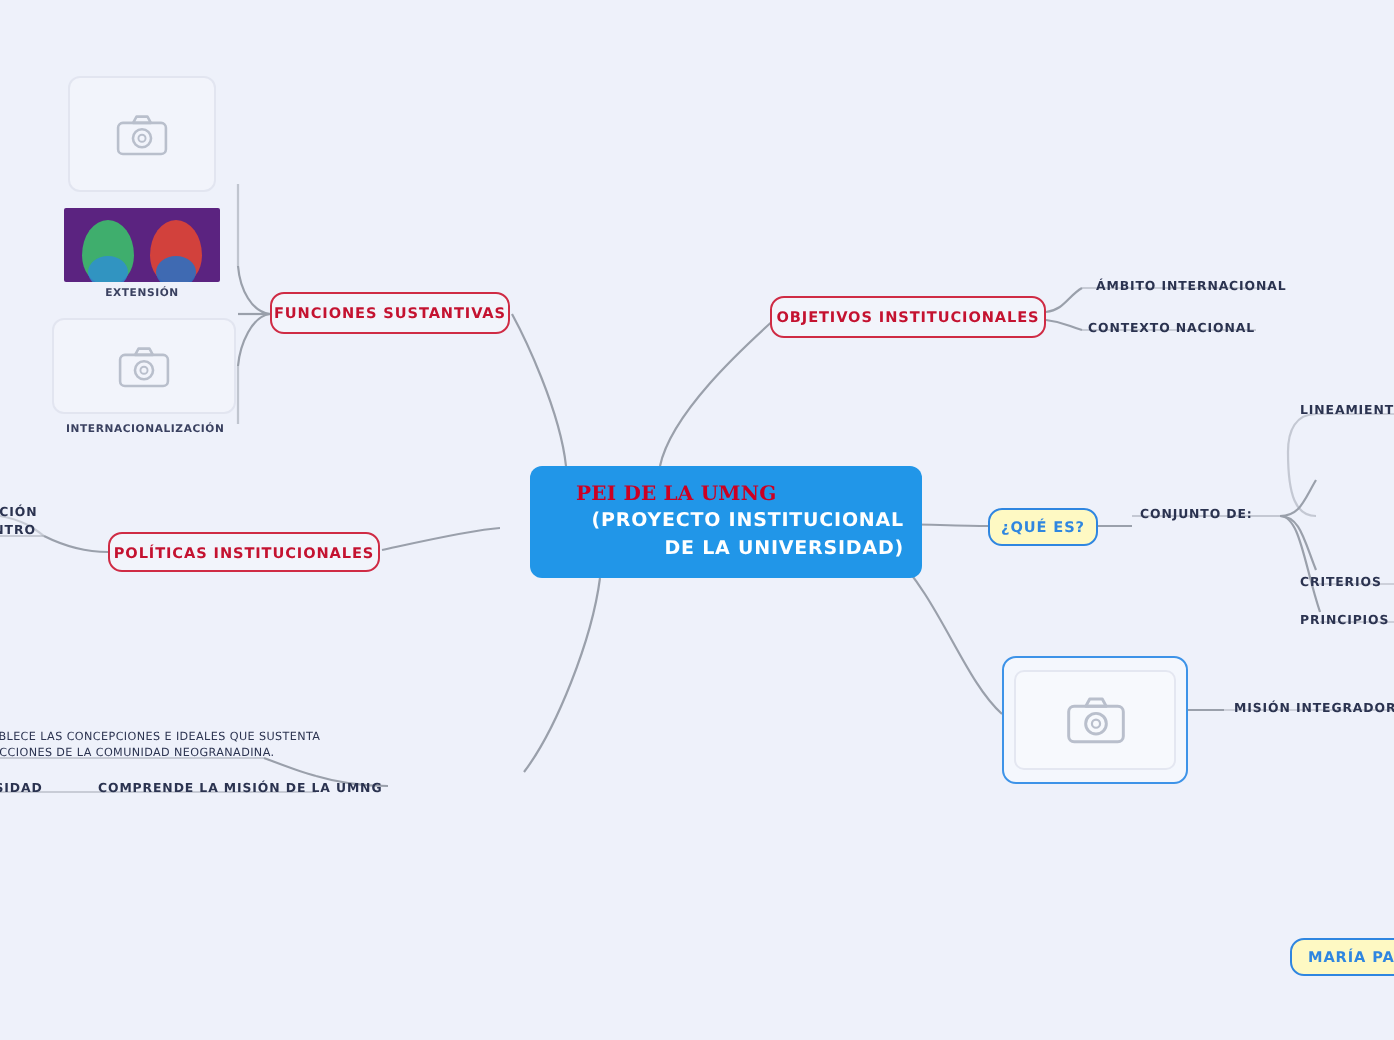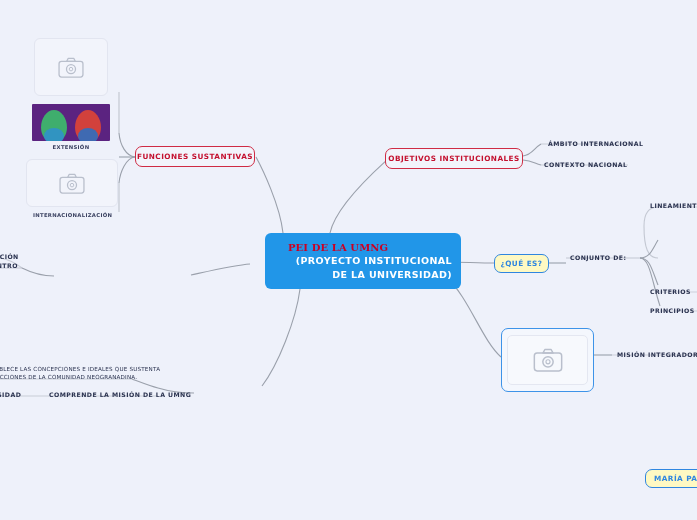--- a/index.html
+++ b/index.html
@@ -242,20 +242,23 @@
   </div>
 
   <div class="pill" style="left:135px; top:146px; width:120px; height:21px;">
     <span>FUNCIONES SUSTANTIVAS</span>
   </div>
 
   <div class="pill" style="left:385px; top:148px; width:138px; height:21px;">
     <span>OBJETIVOS INSTITUCIONALES</span>
   </div>
 
+  <div class="pill" style="left:54px; top:266px; width:136px; height:20px;">
+    <span>POLÍTICAS INSTITUCIONALES</span>
+  </div>
 
 
   <div class="pill blue" style="left:494px; top:254px; width:55px; height:19px;">
     <span>¿QUÉ ES?</span>
   </div>
 
   <div class="pill blue" style="left:645px; top:469px; width:62px; height:19px; justify-content:flex-start; padding-left:8px;">
     <span>MARÍA PAU</span>
   </div>
 

